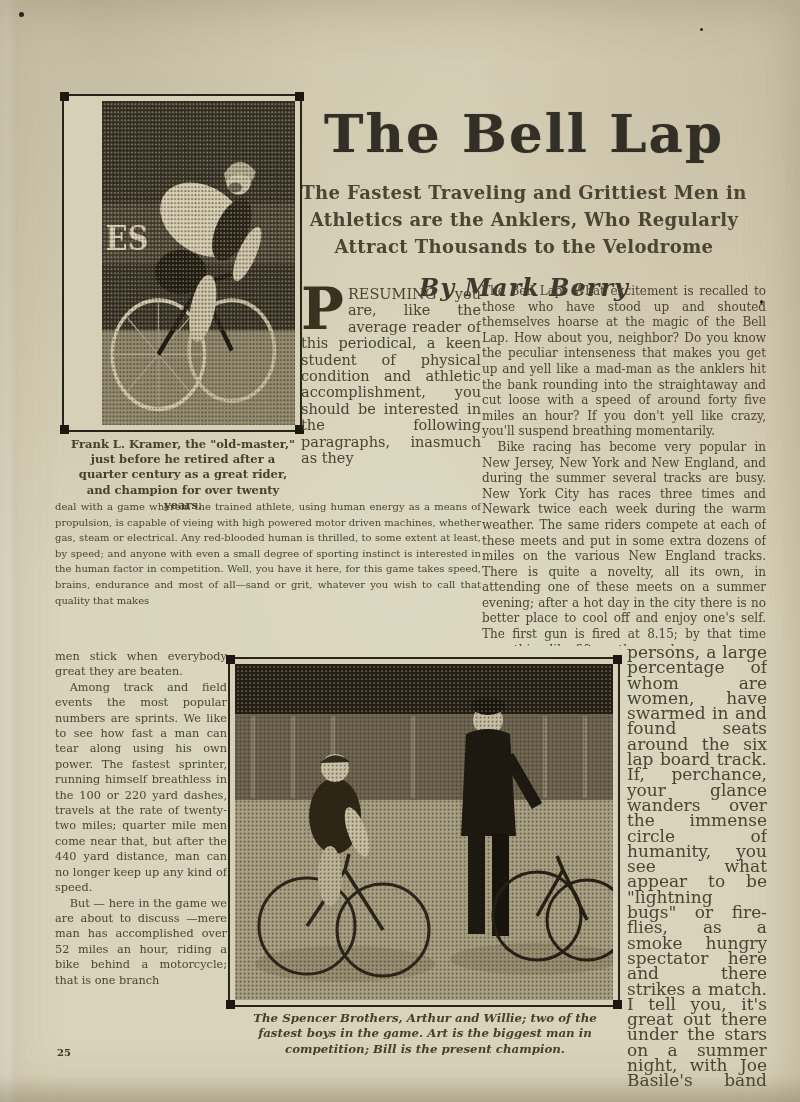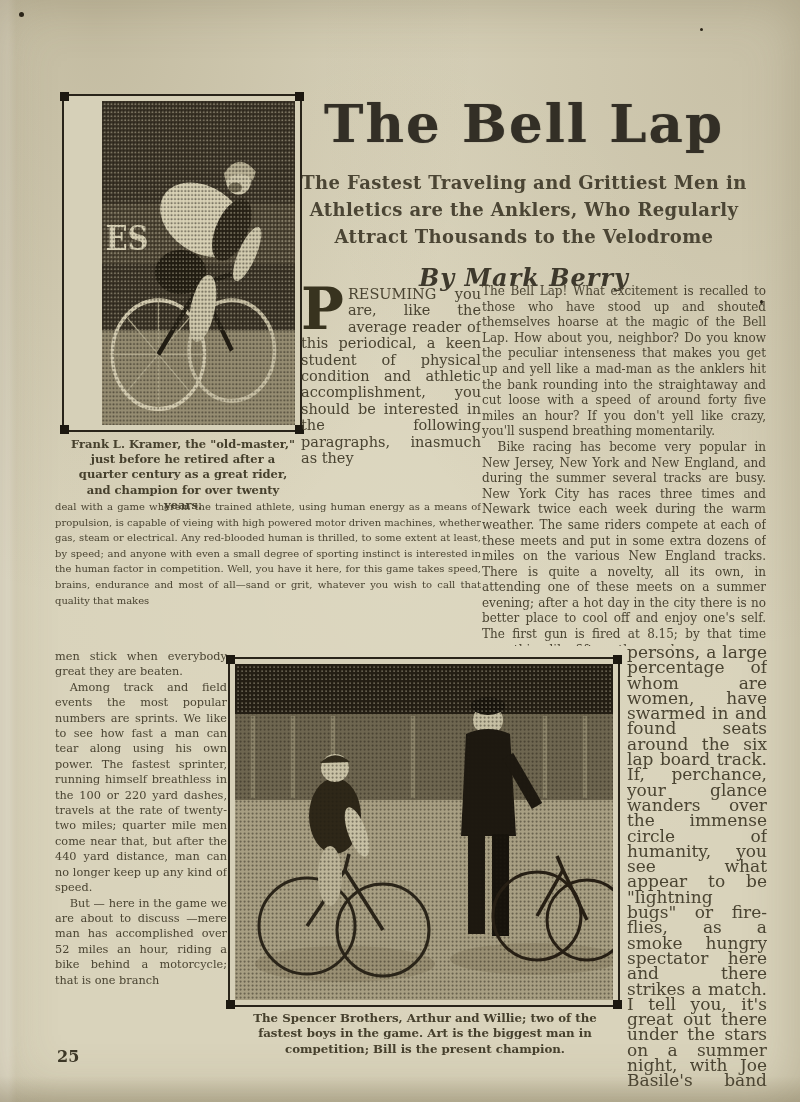--- a/index.html
+++ b/index.html
@@ -14,51 +14,51 @@
     box-shadow: inset 0 0 55px rgba(96,84,50,.30);
     font-family:"DejaVu Serif", serif;
     color:#46412f;
   }
   .page::after{content:""; position:absolute; left:0; right:0; bottom:0; height:26px;
     background:linear-gradient(rgba(0,0,0,0), rgba(92,80,48,.22)); pointer-events:none;}
   .speck{position:absolute; background:#2a2418; border-radius:50%;}
 
   
   .header{position:absolute; left:283px; top:90px; width:482px; text-align:center;}
-  .title{font-size:53px; font-weight:bold; letter-spacing:2px; color:#332f26; margin:6px; line-height:1.05;
+  .title{font-size:53px; font-weight:bold; letter-spacing:2px; color:#332f26; margin:16px; line-height:1.05;
          text-shadow:0 0 1px rgba(51,47,38,.55);}
   .subtitle{margin-top:17px; font-size:18px; font-weight:bold; color:#4b4534; line-height:1.5; letter-spacing:.4px;}
   .byline{margin-top:13px; font-size:24px; font-style:italic; font-weight:bold; color:#3e392c; letter-spacing:1px;}
 
   
   .photo{position:absolute; background:#d6d0b8; border:2px solid #29241a; box-sizing:border-box; padding:5px;}
   .photo .img{width:100%; height:100%; overflow:hidden; background:#8d8569;}
   .photo svg{display:block; width:100%; height:100%;}
   .cmark{position:absolute; width:9px; height:9px; background:#1c1810;}
   .cmark.tl{left:-4px; top:-4px;} .cmark.tr{right:-4px; top:-4px;}
   .cmark.bl{left:-4px; bottom:-4px;} .cmark.br{right:-4px; bottom:-4px;}
 
   .caption{position:absolute; text-align:center; font-weight:bold; color:#46402d; }
   .caption-kramer{left:68px; top:437px; width:230px; font-size:11.5px; line-height:1.32;}
-  .caption-spencer{left:230px; top:1011px; width:390px; font-size:11.8px; line-height:1.3;}
+  .caption-spencer{left:230px; top:1011px; width:390px; font-size:11.8px; line-height:1.3;font-style:italic;}
 
   
   .col{position:absolute; text-align:justify; overflow:hidden; color:#4a4432;}
   .col p{margin:0; text-indent:1.3em;}
   .col p:first-child{text-indent:0;}
 
   .intro-col{left:301px; top:286px; width:180px; height:213px; font-size:14.5px; line-height:16.4px;}
   .dropcap{float:left; font-size:57px; line-height:42px; padding:2px 4px 0 0; font-weight:bold; color:#38331f;}
 
   .wide-col{left:55px; top:499px; width:426px; height:149px; font-size:10px; line-height:15.6px;}
   .left-col{left:55px; top:649px; width:172px; height:398px; font-size:11.3px; line-height:15.4px;}
   .right-top-col{left:482px; top:284px; width:284px; height:362px; font-size:12px; line-height:15.6px;}
   .right-side-col{left:627px; top:645px; width:140px; height:442px; font-size:17px; line-height:15.3px;}
 
-  .page-number{position:absolute; left:57px; top:1047px; font-size:16px; font-weight:bold; color:#3c3726;}
+  .page-number{position:absolute; left:57px; top:1047px; font-size:10px; font-weight:bold; color:#3c3726;}
 </style>
 </head>
 <body>
 
 <div class="page">
 
   <div class="speck" style="left:19px;top:12px;width:5px;height:5px;"></div>
   <div class="speck" style="left:700px;top:28px;width:3px;height:3px;"></div>
   <div class="speck" style="left:760px;top:300px;width:3px;height:4px;"></div>
 

